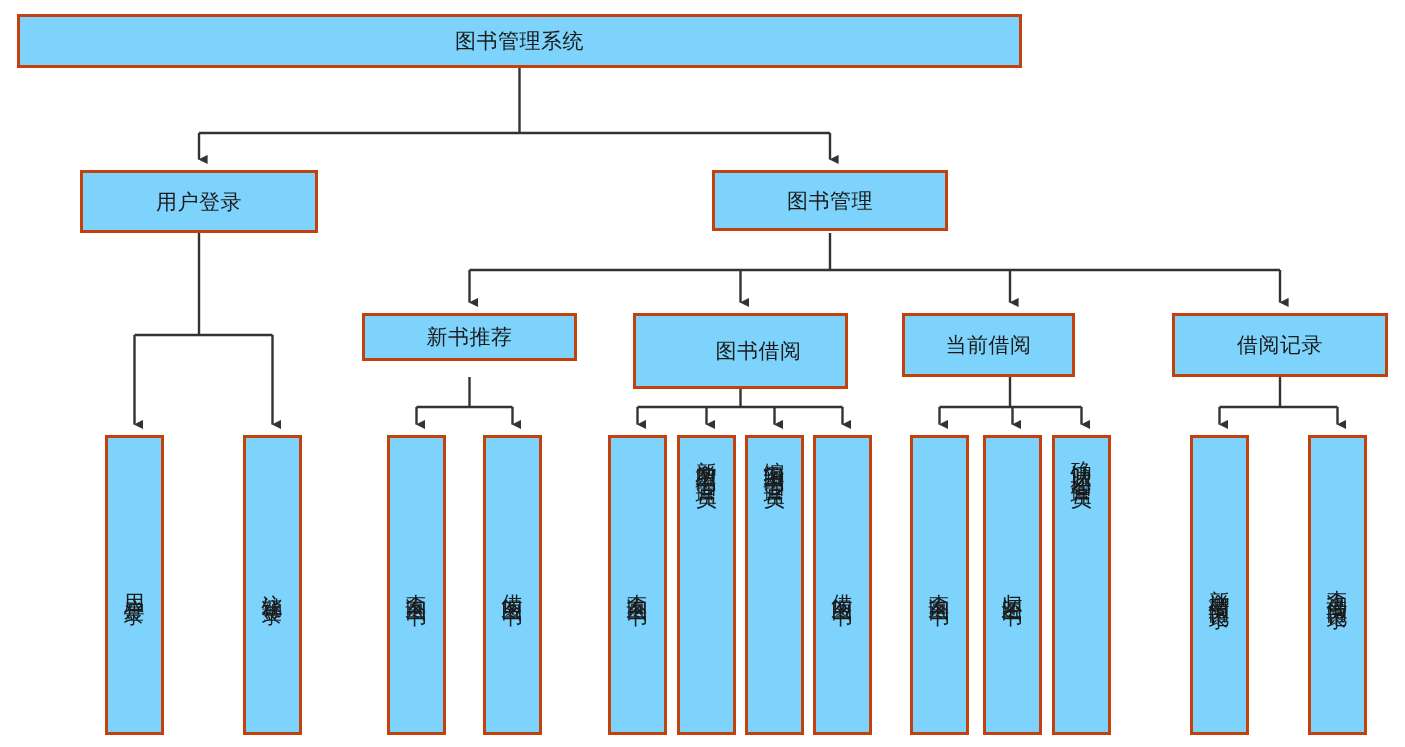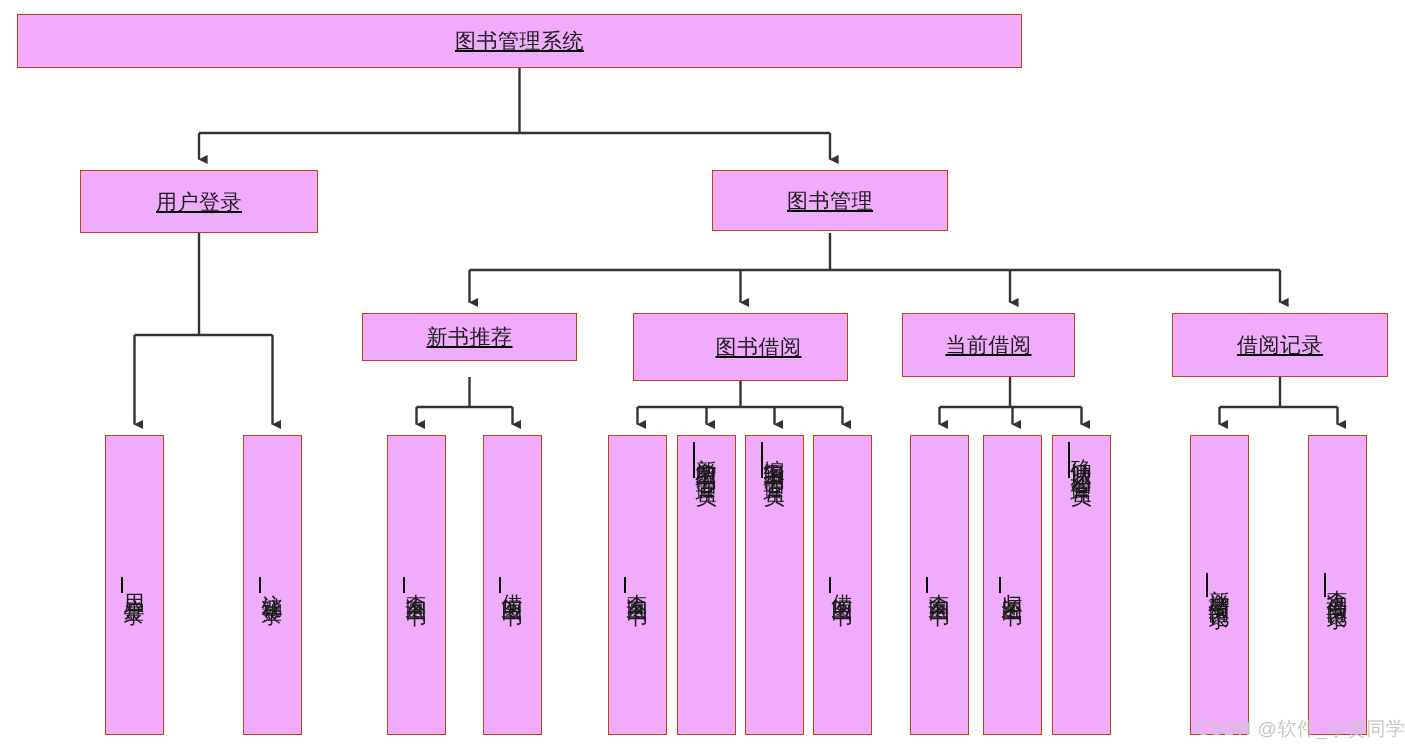--- a/index.html
+++ b/index.html
@@ -23,26 +23,25 @@
   svg#tree-svg {
     position: absolute;
     left: 0;
     top: 0;
     width: 1405px;
     height: 747px;
   }
   .node-box {
     position: absolute;
     box-sizing: border-box;
-    background: #f0abfc;
-    border: 1px solid #c2410c;
+    background: #7dd3fc;
+    border: 3px solid #c2410c;
     display: flex;
     align-items: center;
     justify-content: center;
-    text-decoration: underline;
   }
   .node-label-h {
     font-size: 21px;
     color: #1a1a1a;
     line-height: 1.1;
     letter-spacing: 0.5px;
     white-space: nowrap;
     user-select: none;
   }
   .node-box.vertical {
@@ -127,21 +126,21 @@
       </div>
       <div class="node-box" style="left: 80px; top: 170px; width: 238px; height: 63px;">
         <span class="node-label-h">用户登录</span>
       </div>
       <div class="node-box" style="left: 712px; top: 170px; width: 236px; height: 61px;">
         <span class="node-label-h">图书管理</span>
       </div>
       <div class="node-box" style="left: 362px; top: 313px; width: 215px; height: 48px;">
         <span class="node-label-h">新书推荐</span>
       </div>
-      <div class="node-box" style="left: 633px; top: 313px; width: 215px; height: 68px; padding-left: 36px;">
+      <div class="node-box" style="left: 633px; top: 313px; width: 215px; height: 76px; padding-left: 36px;">
         <span class="node-label-h">图书借阅</span>
       </div>
       <div class="node-box" style="left: 902px; top: 313px; width: 173px; height: 64px;">
         <span class="node-label-h">当前借阅</span>
       </div>
       <div class="node-box" style="left: 1172px; top: 313px; width: 216px; height: 64px; text-align: center;">
         <span class="node-label-h">借阅记录</span>
       </div>
       <div class="node-box vertical centered" style="left: 105px; top: 435px; width: 59px; height: 300px;">
         <span class="node-label-v">用户登录</span>
@@ -177,15 +176,14 @@
         <span class="node-label-v">确认归还（管理员）</span>
       </div>
       <div class="node-box vertical centered" style="left: 1190px; top: 435px; width: 59px; height: 300px;">
         <span class="node-label-v">新增借阅记录</span>
       </div>
       <div class="node-box vertical centered" style="left: 1308px; top: 435px; width: 59px; height: 300px;">
         <span class="node-label-v">查询借阅记录</span>
       </div>
     </div>
 
-  <div class="watermark" style="left: 1196px; top: 716px;">CSDN @软件_小贺同学</div>
 
 </div>
 
 </body></html>

